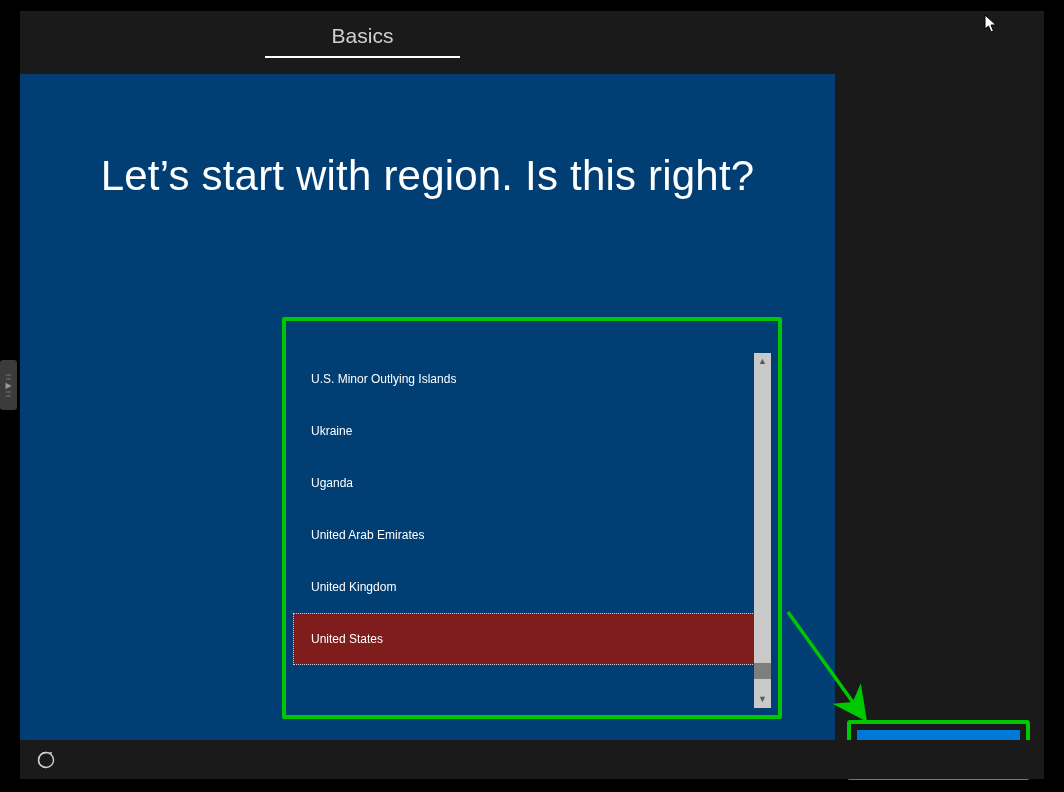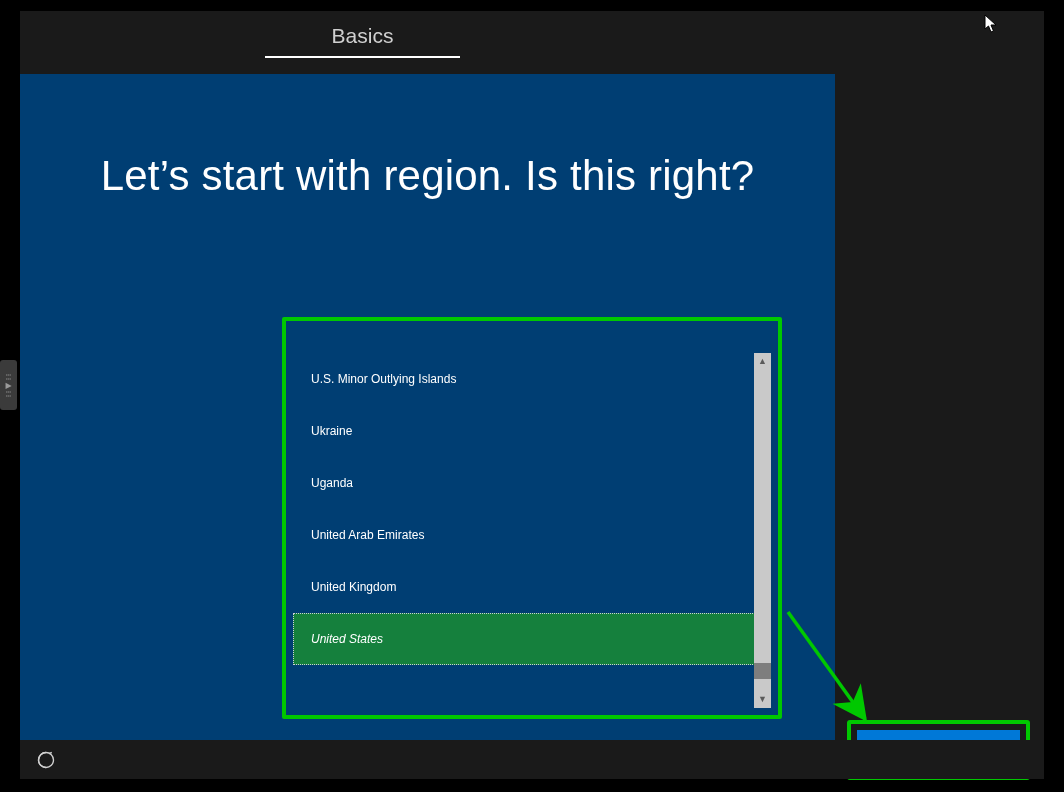--- a/index.html
+++ b/index.html
@@ -67,24 +67,23 @@
   .list-item {
     height: 52px;
     line-height: 52px;
     padding-left: 18px;
     color: #fff;
     font-size: 12px;
     font-weight: 400;
     cursor: pointer;
   }
   .list-item.selected {
-    background: #15803d;
+    background: #7f1d1d;
     outline: 1px dotted #ccd;
     outline-offset: -1px;
-    font-style: italic;
   }
   
   .scrollbar {
     position: absolute;
     right: 7px; top: 32px;
     width: 17px; bottom: 7px;
     background: #c9c9c9;
   }
   .scroll-arrow {
     width: 17px; height: 17px;

